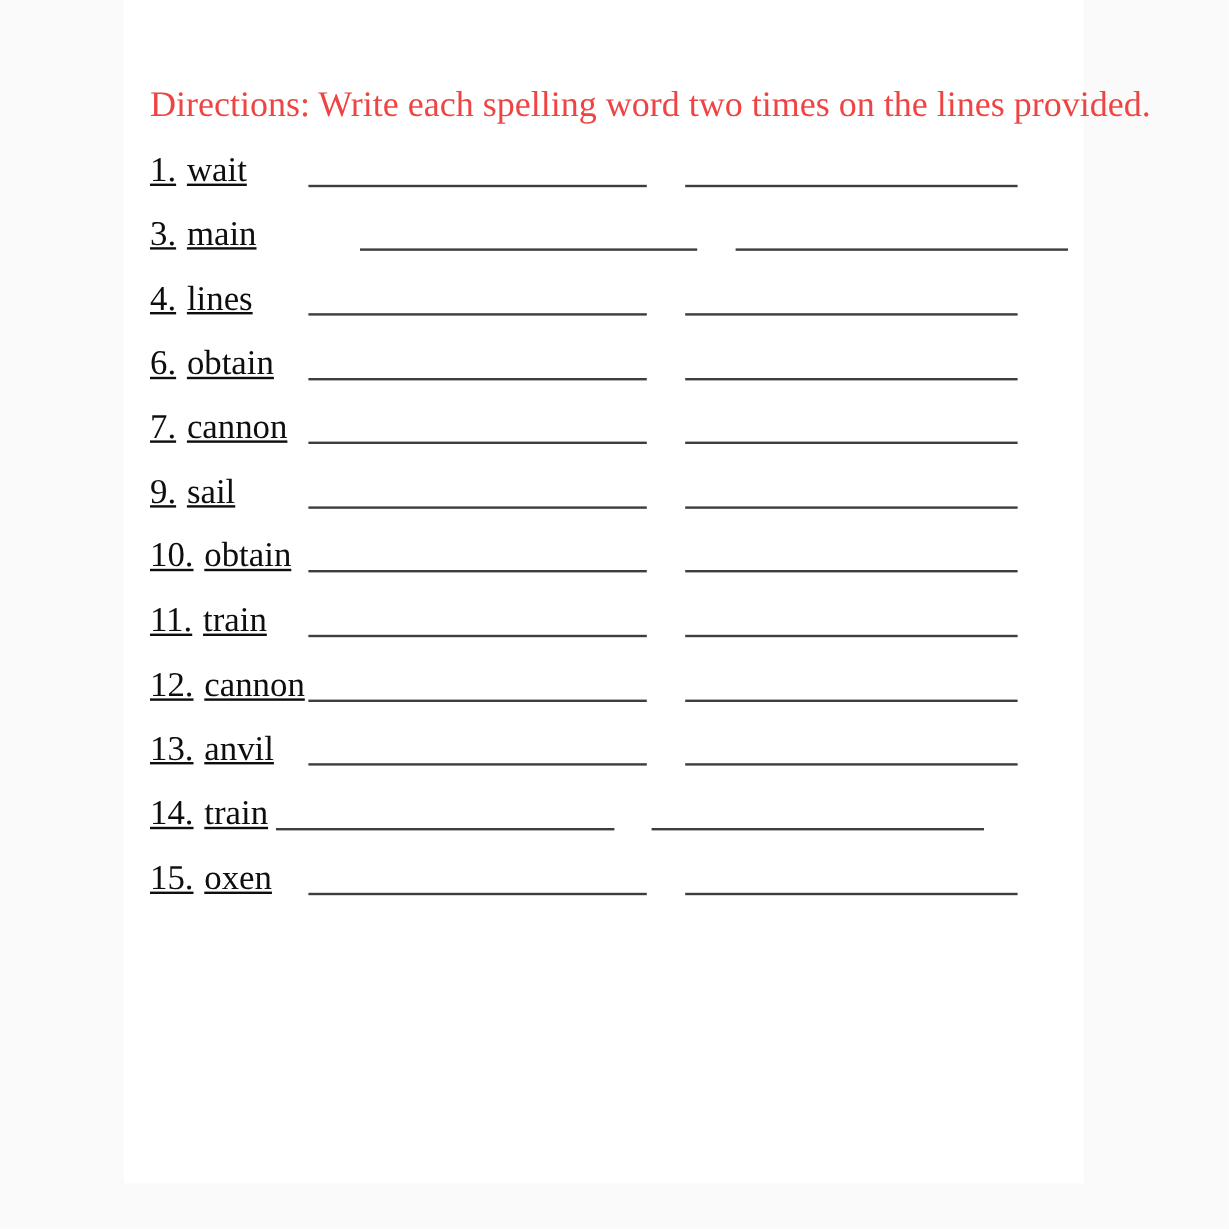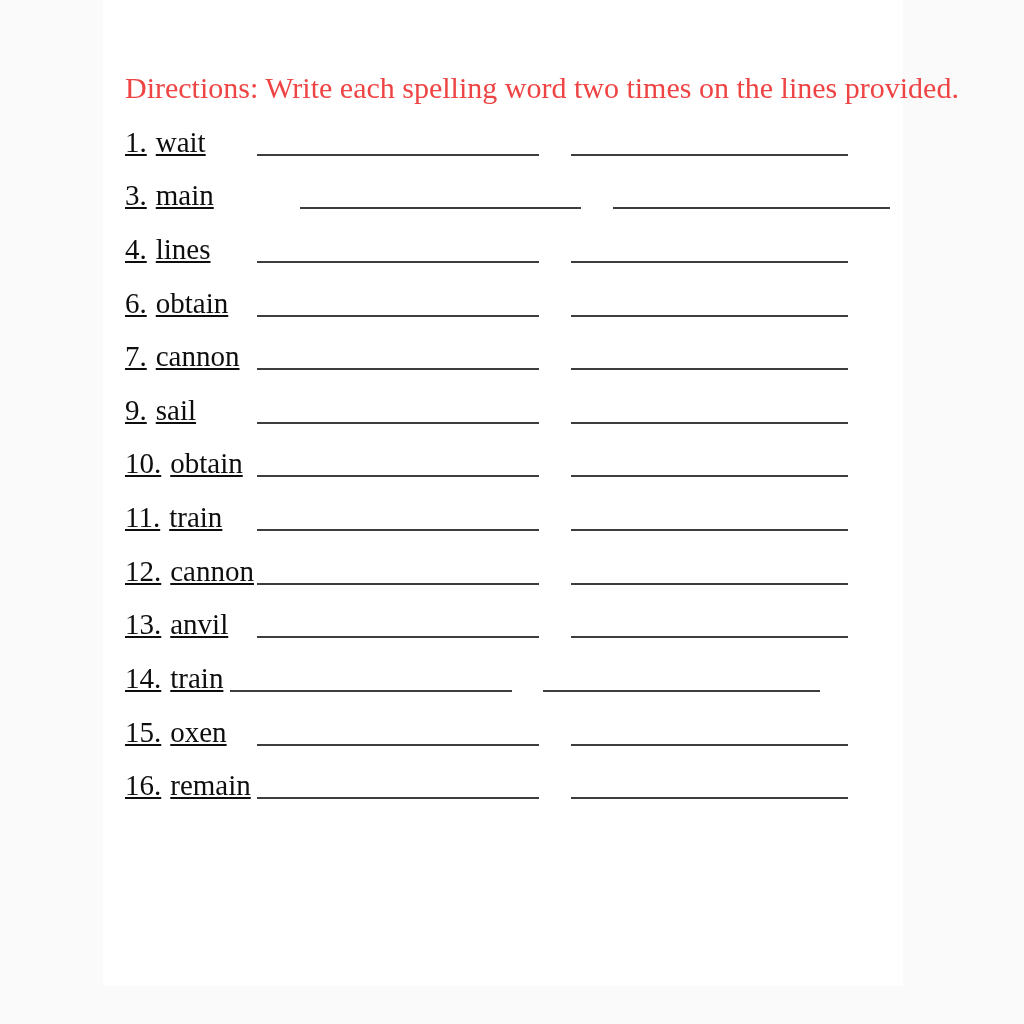--- a/index.html
+++ b/index.html
@@ -149,20 +149,15 @@
     <span class="line line1"></span>
     <span class="line line2"></span>
   </div>
 
   <div class="row">
     <span class="label"><span class="num">15.</span><span class="word">oxen</span></span>
     <span class="line line1"></span>
     <span class="line line2"></span>
   </div>
 
-  <div class="row">
-    <span class="label"><span class="num">16.</span><span class="word">remain</span></span>
-    <span class="line line1"></span>
-    <span class="line line2"></span>
-  </div>
 </div>
   </div>
 </div>
 
 </body></html>

